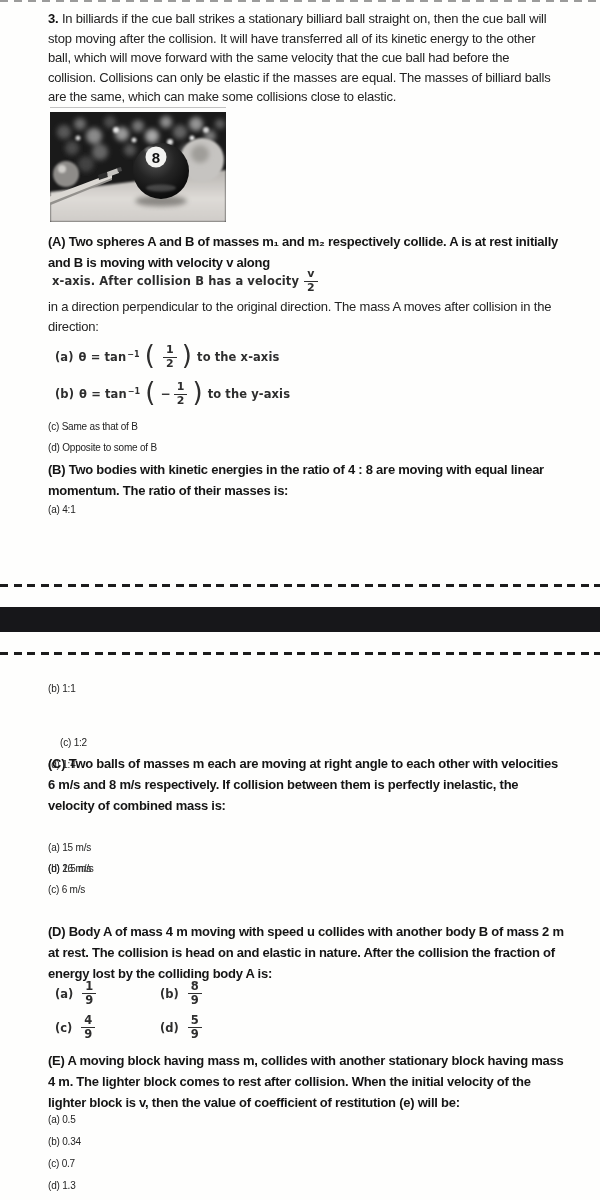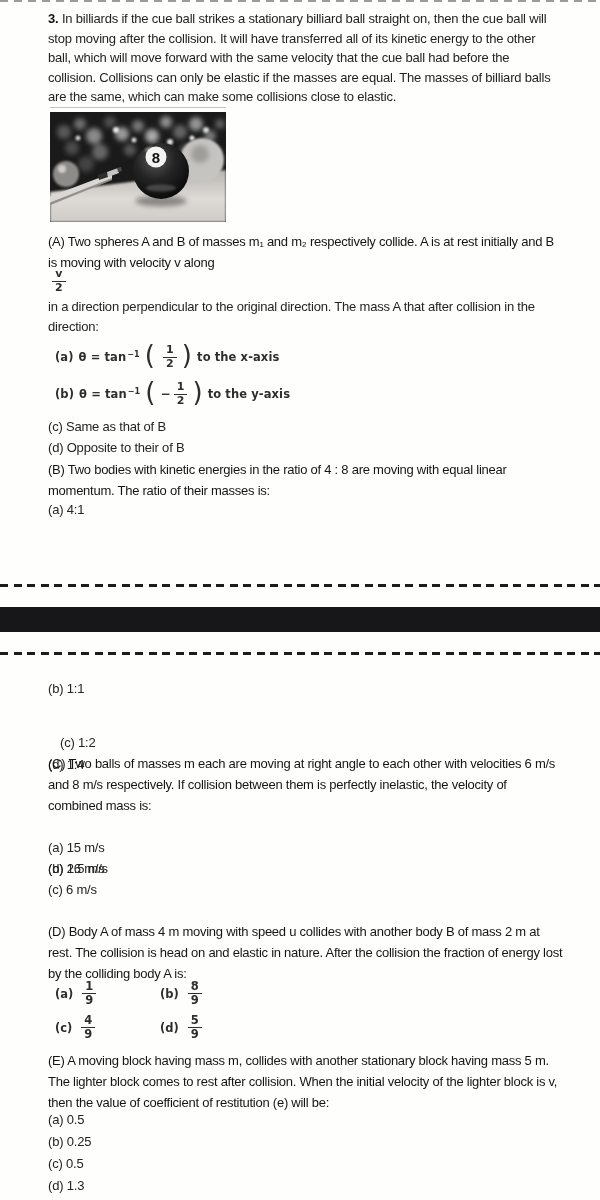--- a/index.html
+++ b/index.html
@@ -3,22 +3,22 @@
 <meta charset="utf-8">
 <style>
   html,body{margin:0;padding:0}
   body{
     width:600px;height:1200px;position:relative;overflow:hidden;
     background:#fefefd;color:#222;
     font-family:"Liberation Sans",sans-serif;
   }
   .abs{position:absolute}
   .para{font-size:13px;letter-spacing:-0.2px;line-height:19.5px;width:512px;margin:0;color:#232323}
-  .bold{font-weight:normal;color:#151515;line-height:21px;letter-spacing:-0.25px}
-  .opt{font-size:13px;letter-spacing:-0.2px;line-height:20px;margin:0;color:#232323}
+  .bold{font-weight:bold;color:#151515;line-height:21px;letter-spacing:-0.25px}
+  .opt{font-size:10px;letter-spacing:-0.2px;line-height:20px;margin:0;color:#232323}
   .qnum{font-weight:bold;color:#111}
 
   
   .math{
     font-family:"DejaVu Sans",sans-serif;font-weight:bold;font-size:11.5px;color:#2e2e2e;
     display:flex;align-items:center;gap:5px;letter-spacing:0.1px;
   }
   .math .sup{font-size:8px;position:relative;top:-4px;margin-left:1px}
   .frac{display:inline-block;text-align:center;line-height:1.15;font-size:11px}
   .frac .fnum{display:block;border-bottom:1.3px solid #2e2e2e;padding:0 3px}
@@ -124,27 +124,28 @@
       <ellipse cx="111" cy="76" rx="15" ry="3.5" fill="#9a9a9a" opacity="0.35" filter="url(#b2)"></ellipse>
       <circle cx="106" cy="45" r="10.5" fill="#f3f3f1"></circle>
       <text x="106" y="50.5" text-anchor="middle" font-family="Liberation Sans, sans-serif" font-size="15" font-weight="bold" fill="#101010">8</text>
     </g>
   </svg>
 </div>
 
 <p class="abs para bold" style="left:48px;top:231px">(A) Two spheres A and B of masses m₁ and m₂ respectively collide. A is at rest initially and B is moving with velocity v along</p>
 
 <div class="abs math" style="left:52px;top:268px">
+  <span>x-axis. After collision B has a velocity</span>
   <span class="frac">
       <span class="fnum">v</span>
       <span class="fden">2</span>
     </span>
 </div>
 
-<p class="abs para" style="left:48px;top:297px">in a direction perpendicular to the original direction. The mass A that after collision in the direction:</p>
+<p class="abs para" style="left:48px;top:297px">in a direction perpendicular to the original direction. The mass A moves after collision in the direction:</p>
 
 <div class="abs math" style="left:55px;top:340px;height:34px">
   <span>(a)</span>
   <span><span>θ = tan</span><span class="sup">−1</span></span>
   <span class="paren">(</span>
   <span class="sign"></span>
   <span class="frac">
       <span class="fnum">1</span>
       <span class="fden">2</span>
     </span>
@@ -159,21 +160,21 @@
   <span class="sign">−</span>
   <span class="frac">
       <span class="fnum">1</span>
       <span class="fden">2</span>
     </span>
   <span class="paren">)</span>
   <span>to the y-axis</span>
 </div>
 
 <p class="abs opt" style="left:48px;top:417px">(c) Same as that of B</p>
-<p class="abs opt" style="left:48px;top:438px">(d) Opposite to their of B</p>
+<p class="abs opt" style="left:48px;top:438px">(d) Opposite to some of B</p>
 
 <p class="abs para bold" style="left:48px;top:459px">(B) Two bodies with kinetic energies in the ratio of 4 : 8 are moving with equal linear momentum. The ratio of their masses is:</p>
 <p class="abs opt" style="left:48px;top:500px">(a) 4:1</p>
 
 <div class="abs dash-line" style="top:584px"></div>
 <div class="abs bar" style="top:607px"></div>
 <div class="abs dash-line" style="top:652px"></div>
 
 <p class="abs opt" style="left:48px;top:679px">(b) 1:1</p>
 <p class="abs opt" style="left:60px;top:733px">(c) 1:2</p>
@@ -209,17 +210,17 @@
     </span>
 </div>
 <div class="abs dopt" style="left:160px;top:1014px">
   <span>(d)</span>
   <span class="frac">
       <span class="fnum">5</span>
       <span class="fden">9</span>
     </span>
 </div>
 
-<p class="abs para bold" style="left:48px;top:1050px;width:516px">(E) A moving block having mass m, collides with another stationary block having mass 5 m. The lighter block comes to rest after collision. When the initial velocity of the lighter block is v, then the value of coefficient of restitution (e) will be:</p>
+<p class="abs para bold" style="left:48px;top:1050px;width:516px">(E) A moving block having mass m, collides with another stationary block having mass 4 m. The lighter block comes to rest after collision. When the initial velocity of the lighter block is v, then the value of coefficient of restitution (e) will be:</p>
 <p class="abs opt" style="left:48px;top:1110px">(a) 0.5</p>
-<p class="abs opt" style="left:48px;top:1132px">(b) 0.25</p>
-<p class="abs opt" style="left:48px;top:1154px">(c) 0.5</p>
+<p class="abs opt" style="left:48px;top:1132px">(b) 0.34</p>
+<p class="abs opt" style="left:48px;top:1154px">(c) 0.7</p>
 <p class="abs opt" style="left:48px;top:1176px">(d) 1.3</p>
 
 </body></html>

